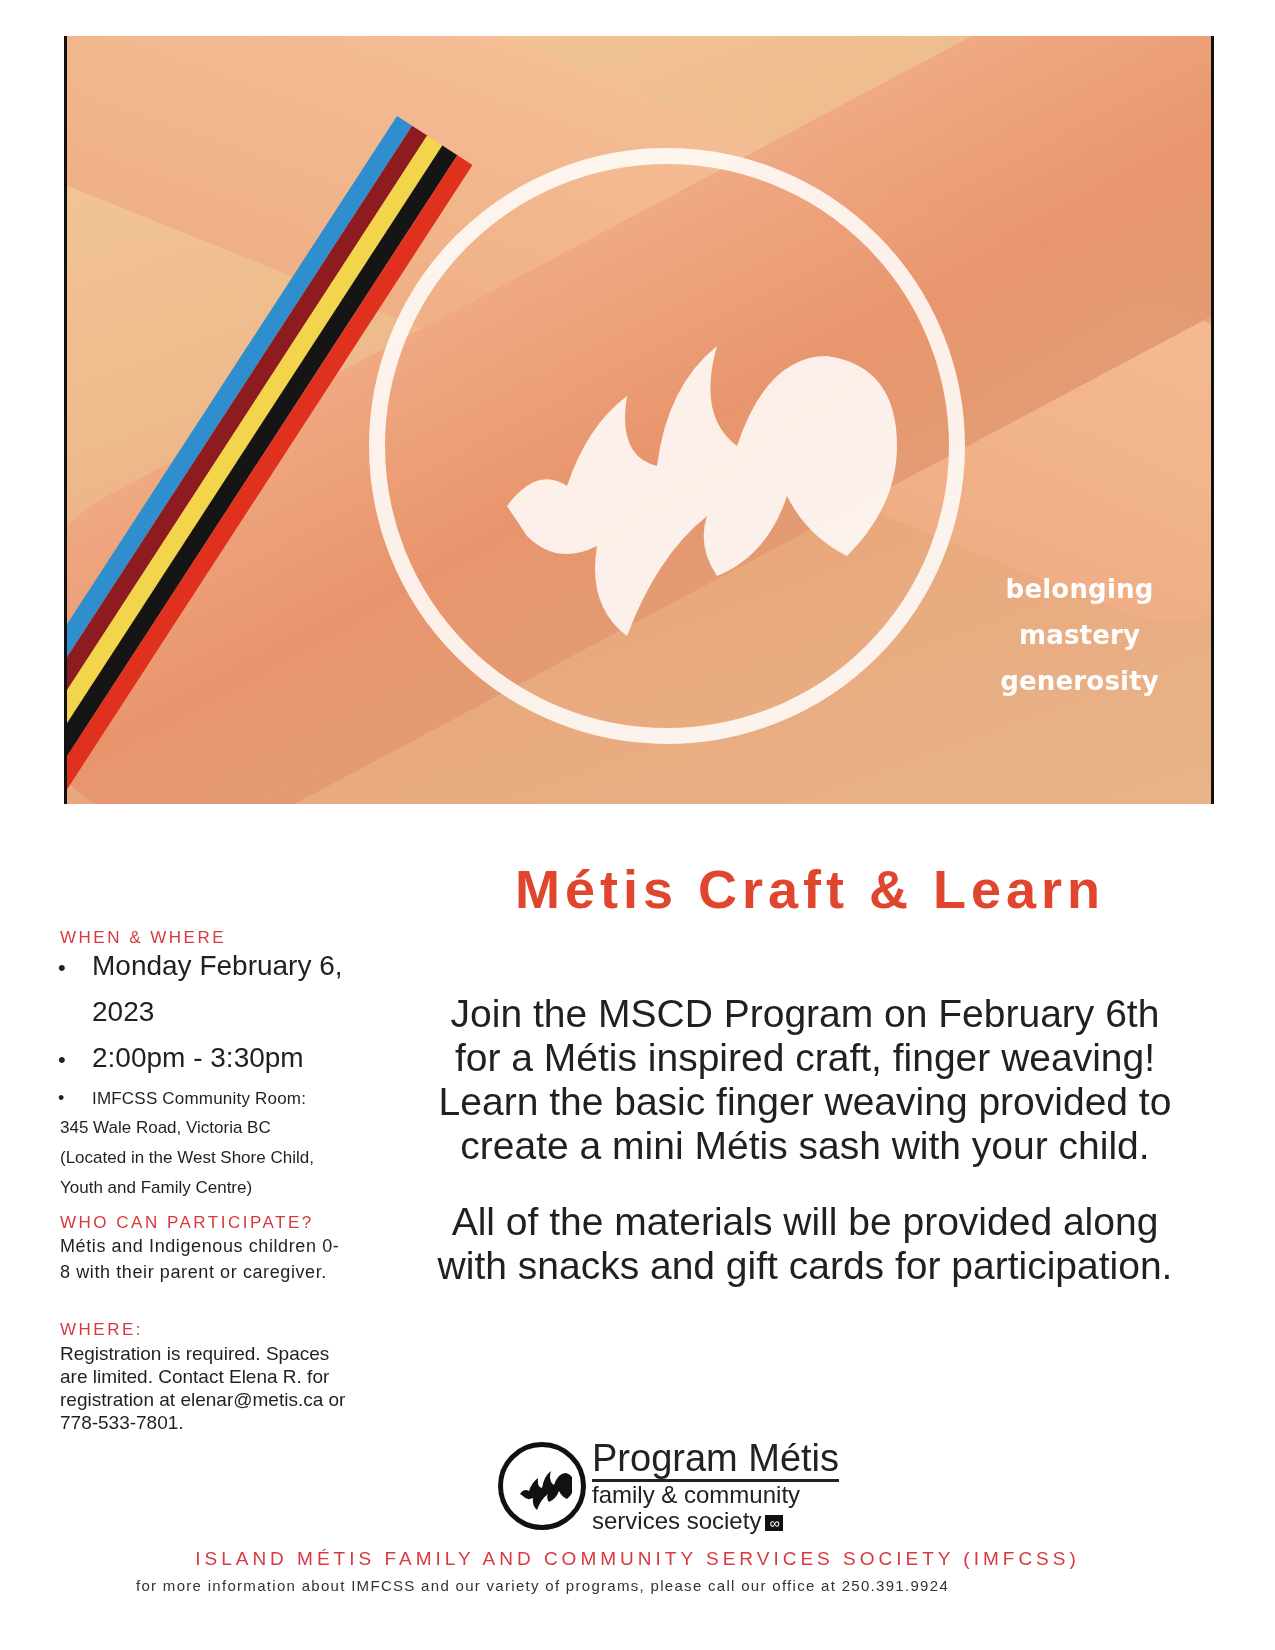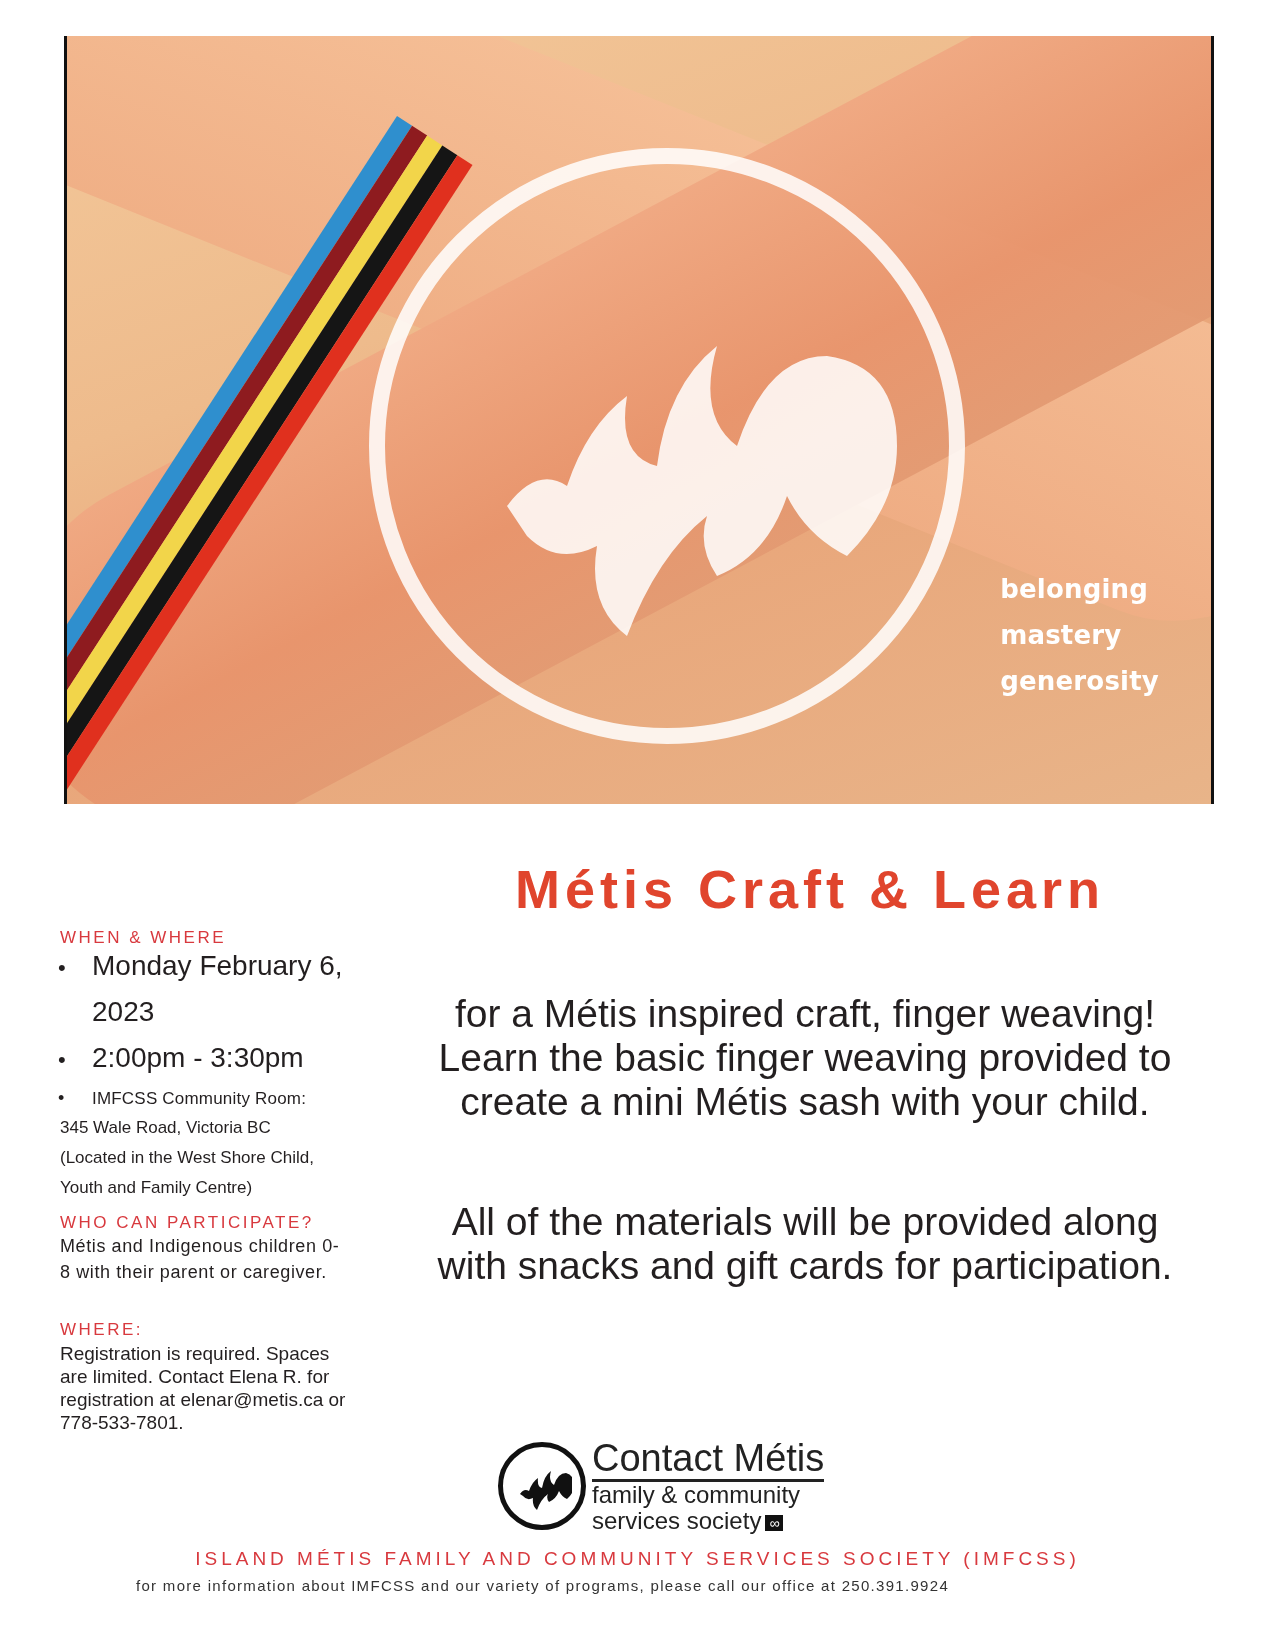--- a/index.html
+++ b/index.html
@@ -8,21 +8,21 @@
   .photo { position:absolute; left:64px; top:36px; width:1150px; height:768px; overflow:hidden;
            background:linear-gradient(160deg,#f3c89a 0%,#eebb8c 35%,#e9a67a 60%,#e8b489 100%);
            border-left:3px solid #111; border-right:3px solid #111; box-sizing:border-box; }
   .arm1 { position:absolute; left:-120px; top:170px; width:1500px; height:360px; background:linear-gradient(180deg,#f0a882,#e8946c 60%,#e39a72);
           transform:rotate(-28deg); transform-origin:center; border-radius:180px; opacity:.95; }
   .arm2 { position:absolute; left:-200px; top:60px; width:1500px; height:300px; background:linear-gradient(180deg,#f5bd95,#f0ae85);
           transform:rotate(22deg); border-radius:160px; opacity:.9; }
   .sash { position:absolute; left:330px; top:80px; width:90px; height:760px; transform:rotate(33deg); transform-origin:top left; display:flex; }
   .sash span { flex:1; }
   .emblem { position:absolute; left:290px; top:100px; width:620px; height:620px; }
-  .values { position:absolute; right:52px; top:530px; text-align:left; }
+  .values { position:absolute; right:52px; top:530px; text-align:center; }
   .values div { color:#fff; font-family:"DejaVu Sans", sans-serif; font-weight:bold; font-size:26px; line-height:46px; letter-spacing:0.2px; }
 
   .title { position:absolute; left:420px; width:780px; top:858px; text-align:center; color:#e0452d;
            font-weight:bold; font-size:54px; letter-spacing:5px; }
   .sect-h { position:absolute; left:60px; color:#d8393e; font-size:17px; letter-spacing:2.5px; }
   .bullet-row { position:absolute; left:58px; display:flex; align-items:baseline; }
   .bullet-row .dot { width:34px; font-size:22px; }
   .big { font-size:28px; }
   .small { font-size:17px; letter-spacing:.2px; }
   .plain { position:absolute; left:60px; font-size:17px; }
@@ -91,36 +91,37 @@
 <div class="plain" style="top:1236px; font-size:18px; letter-spacing:.6px;">Métis and Indigenous children 0-</div>
 <div class="plain" style="top:1262px; font-size:18px; letter-spacing:.6px;">8 with their parent or caregiver.</div>
 
 <div class="sect-h" style="top:1320px;">WHERE:</div>
 <div class="plain dark" style="top:1341px;">Registration is required. Spaces</div>
 <div class="plain dark" style="top:1364px;">are limited. Contact Elena R. for</div>
 <div class="plain dark" style="top:1387px;">registration at elenar@metis.ca or</div>
 <div class="plain dark" style="top:1410px;">778-533-7801.</div>
 
 <div class="body-text" style="top:992px;">
+  <p>Join the MSCD Program on February 6th</p>
   <p>for a Métis inspired craft, finger weaving!</p>
   <p>Learn the basic finger weaving provided to</p>
   <p>create a mini Métis sash with your child.</p>
 </div>
 <div class="body-text" style="top:1200px;">
   <p>All of the materials will be provided along</p>
   <p>with snacks and gift cards for participation.</p>
 </div>
 
 <div class="logo">
   <div class="logo-circle">
     <svg width="60" height="60" viewBox="0 0 60 60">
       <path d="M8 38 q4 -6 9 -3 q3 -9 9 -13 q-1 9 4 10 q2 -12 9 -17 q-3 10 3 14 q4 -12 12 -12 q8 2 8 12 q0 8 -7 14 q-5 -2 -8 -8 q-3 8 -10 11 q-3 -4 -1 -8 q-7 5 -11 16 q-5 -4 -4 -12 q-6 3 -10 -2 z" fill="#111"></path>
     </svg>
   </div>
   <div class="logo-text">
-    <div class="l1">Contact Métis</div>
+    <div class="l1">Program Métis</div>
     <div class="l2">family &amp; community</div>
     <div class="l3"><span>services society</span><span class="inf">∞</span></div>
   </div>
 </div>
 
 <div class="footer1">ISLAND MÉTIS FAMILY AND COMMUNITY SERVICES SOCIETY (IMFCSS)</div>
 <div class="footer2">for more information about IMFCSS and our variety of programs, please call our office at 250.391.9924</div>
 
 </body></html>

